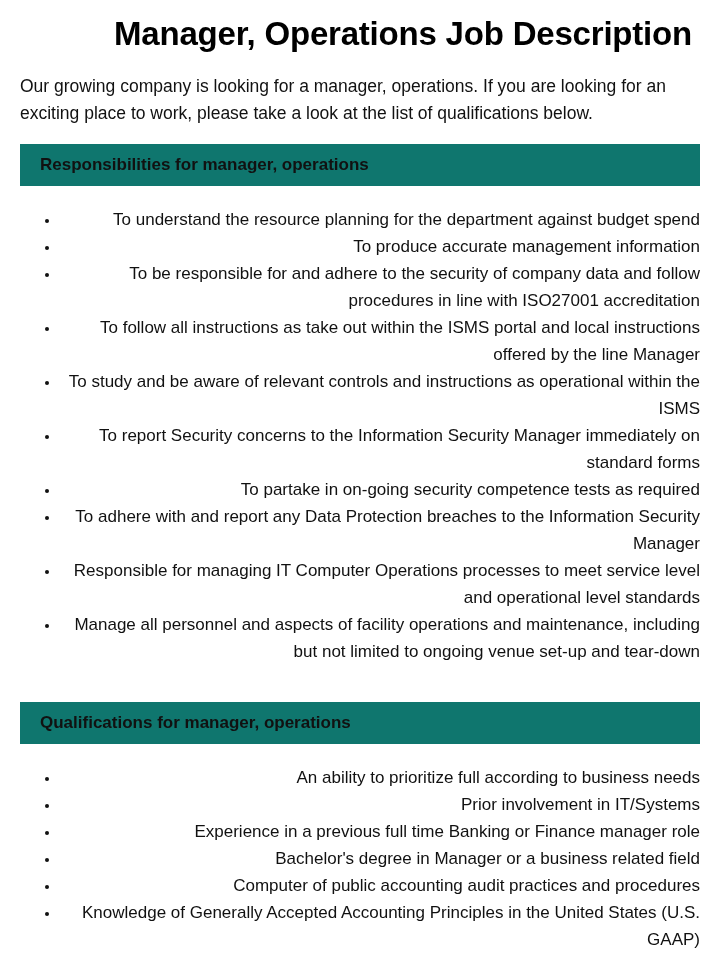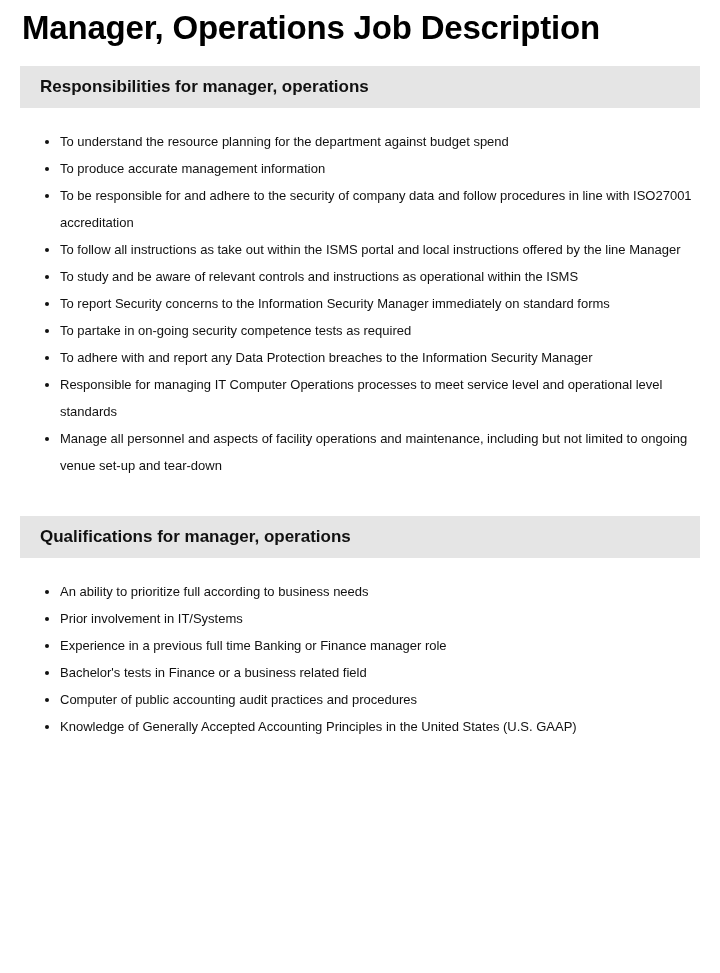--- a/index.html
+++ b/index.html
@@ -3,66 +3,67 @@
 <meta charset="utf-8">
 <style>
   html, body { margin: 0; padding: 0; background: #ffffff; }
   body {
     width: 720px; height: 973px; overflow: hidden;
     font-family: "Liberation Sans", "DejaVu Sans", sans-serif;
     color: #111111;
   }
   .page { padding: 0 20px 0 20px; box-sizing: border-box; width: 720px; }
   h1 {
-    margin: 2px; padding-top: 5px;
-    font-size: 33px; font-weight: bold; text-align: left;
+    margin: 8px; padding-top: 5px;
+    font-size: 33px; font-weight: bold; text-align: right;
     line-height: 42px; letter-spacing: -0.2px; color: #000;
   }
   .intro {
     margin: 18px 0 0 0;
     font-size: 17.5px; line-height: 27px; color: #111;
   }
   .section-header {
-    background: #e5e5e5;
+    background: #0f766e;
     margin-top: 17px;
     height: 42px;
     padding: 0 20px;
     display: flex; align-items: center;
     font-size: 17px; font-weight: bold; color: #111;
   }
   ul {
     margin: 20px 0 0 0; padding: 0 0 0 40px;
-    font-size: 13px; line-height: 27px;
+    font-size: 17px; line-height: 27px; text-align: right;
   }
   ul li { margin: 0; padding: 0; }
   ul li::marker { font-size: 14px; }
   .sec2 { margin-top: 37px; }
 </style>
 </head>
 <body>
 
 <div class="page">
   <h1>Manager, Operations Job Description</h1>
+  <p class="intro">Our growing company is looking for a manager, operations. If you are looking for an exciting place to work, please take a look at the list of qualifications below.</p>
 
   <div class="section-header">Responsibilities for manager, operations</div>
   <ul>
     <li>To understand the resource planning for the department against budget spend</li>
     <li>To produce accurate management information</li>
     <li>To be responsible for and adhere to the security of company data and follow procedures in line with ISO27001 accreditation</li>
     <li>To follow all instructions as take out within the ISMS portal and local instructions offered by the line Manager</li>
     <li>To study and be aware of relevant controls and instructions as operational within the ISMS</li>
     <li>To report Security concerns to the Information Security Manager immediately on standard forms</li>
     <li>To partake in on-going security competence tests as required</li>
     <li>To adhere with and report any Data Protection breaches to the Information Security Manager</li>
     <li>Responsible for managing IT Computer Operations processes to meet service level and operational level standards</li>
     <li>Manage all personnel and aspects of facility operations and maintenance, including but not limited to ongoing venue set-up and tear-down</li>
   </ul>
 
   <div class="section-header sec2">Qualifications for manager, operations</div>
   <ul>
     <li>An ability to prioritize full according to business needs</li>
     <li>Prior involvement in IT/Systems</li>
     <li>Experience in a previous full time Banking or Finance manager role</li>
-    <li>Bachelor's tests in Finance or a business related field</li>
+    <li>Bachelor's degree in Manager or a business related field</li>
     <li>Computer of public accounting audit practices and procedures</li>
     <li>Knowledge of Generally Accepted Accounting Principles in the United States (U.S. GAAP)</li>
   </ul>
 </div>
 
 </body></html>

